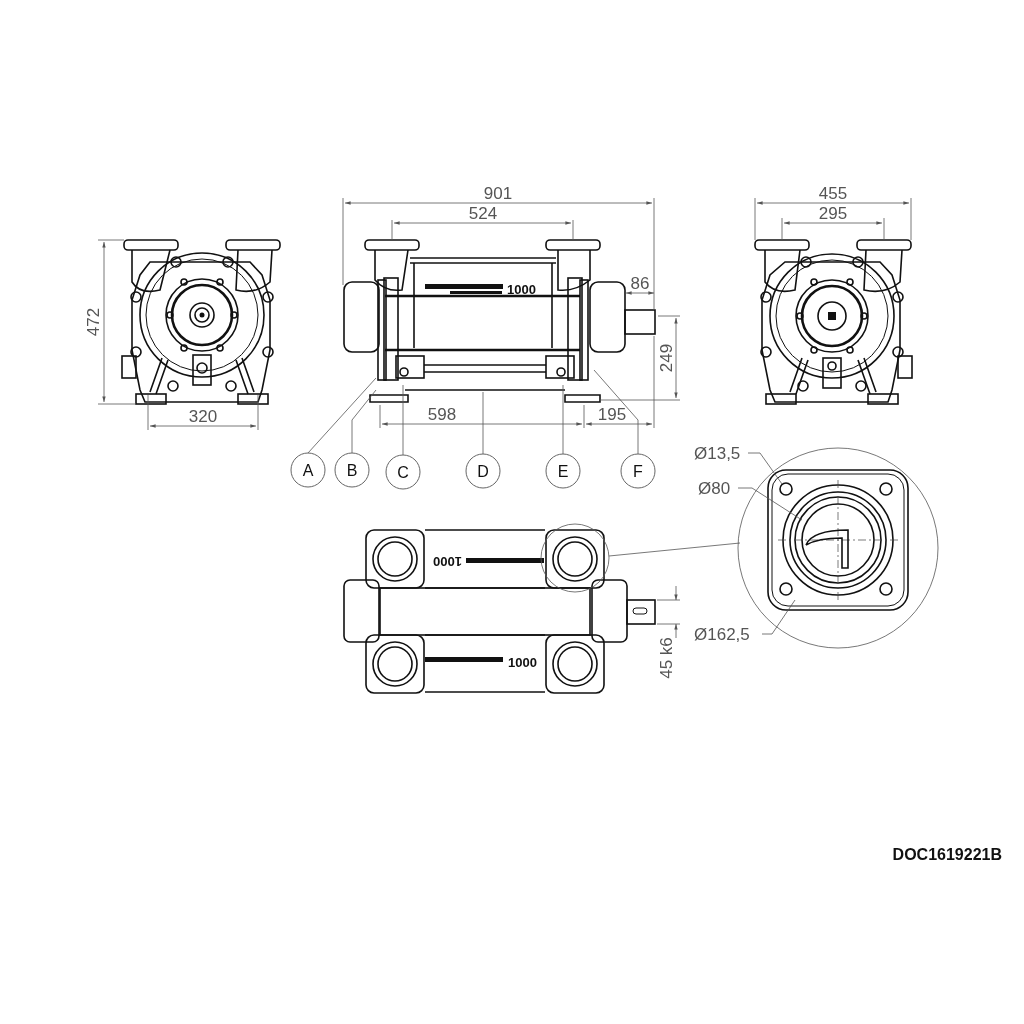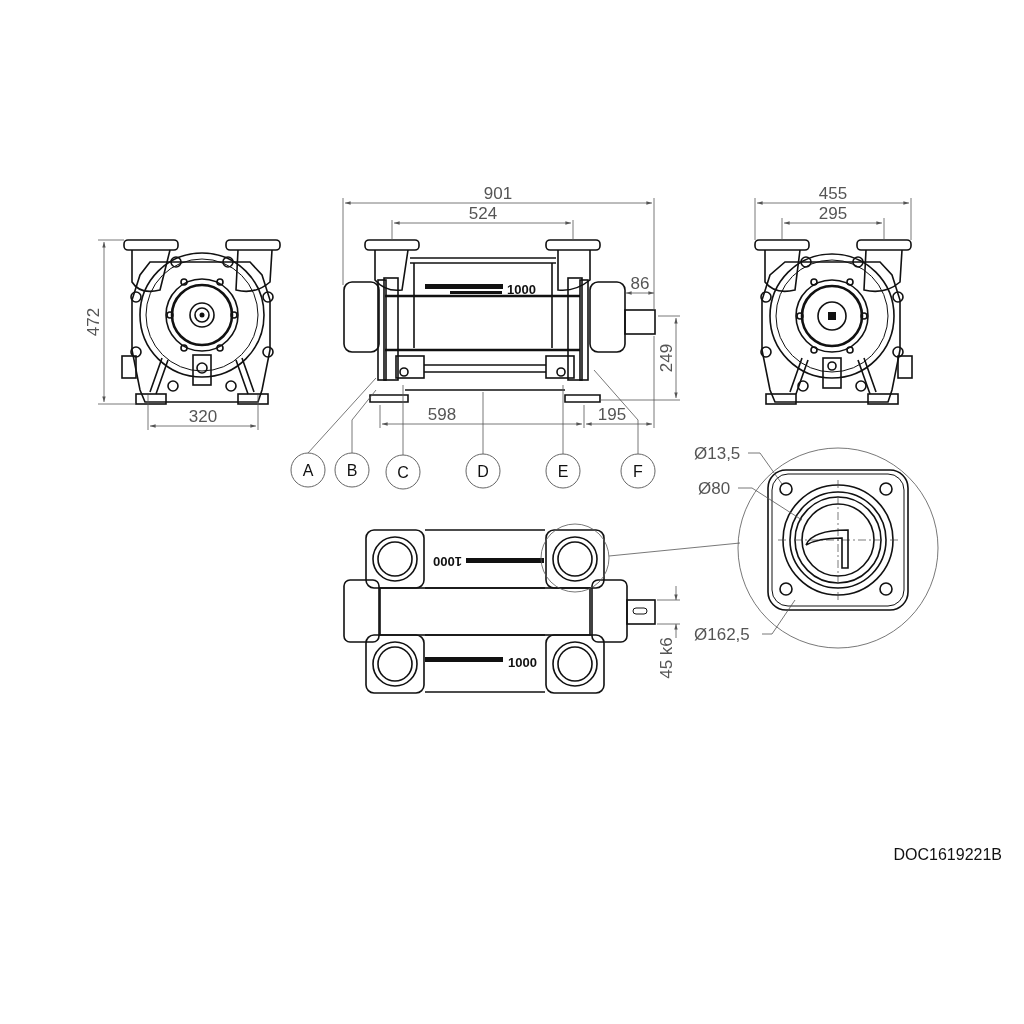--- a/index.html
+++ b/index.html
@@ -6,21 +6,21 @@
   body{width:1024px;height:1024px;position:relative;overflow:hidden;font-family:"Liberation Sans",sans-serif;}
   svg{position:absolute;left:0;top:0;}
   .ln{stroke:#111;fill:none;stroke-width:1.6;}
   .lt{stroke:#111;fill:none;stroke-width:1;}
   .thick{stroke:#111;fill:none;stroke-width:2.6;}
   .dim{stroke:#555;fill:none;stroke-width:0.8;}
   .cl{stroke:#444;fill:none;stroke-width:0.7;stroke-dasharray:8 3 2 3;}
   .dimtxt{font-family:"Liberation Sans",sans-serif;font-size:17px;fill:#555;}
   .callout{stroke:#666;fill:#fff;stroke-width:1;}
   .calltxt{font-family:"Liberation Sans",sans-serif;font-size:16px;fill:#111;text-anchor:middle;}
-  .doc{position:absolute;right:22px;top:846px;font-size:16px;color:#111;font-family:"Liberation Sans",sans-serif;}
+  .doc{position:absolute;right:22px;top:846px;font-size:16px;color:#111;font-family:"Liberation Sans",sans-serif;font-weight:bold;}
   .fill{fill:#111;}
 </style>
 </head>
 <body>
 
 <svg width="1024" height="1024" viewBox="0 0 1024 1024">
   <defs>
     <marker id="ar" viewBox="0 0 10 10" refX="10" refY="5" markerWidth="7" markerHeight="7" orient="auto-start-reverse">
       <path d="M0,2 L10,5 L0,8 z" fill="#555"></path>
     </marker>

